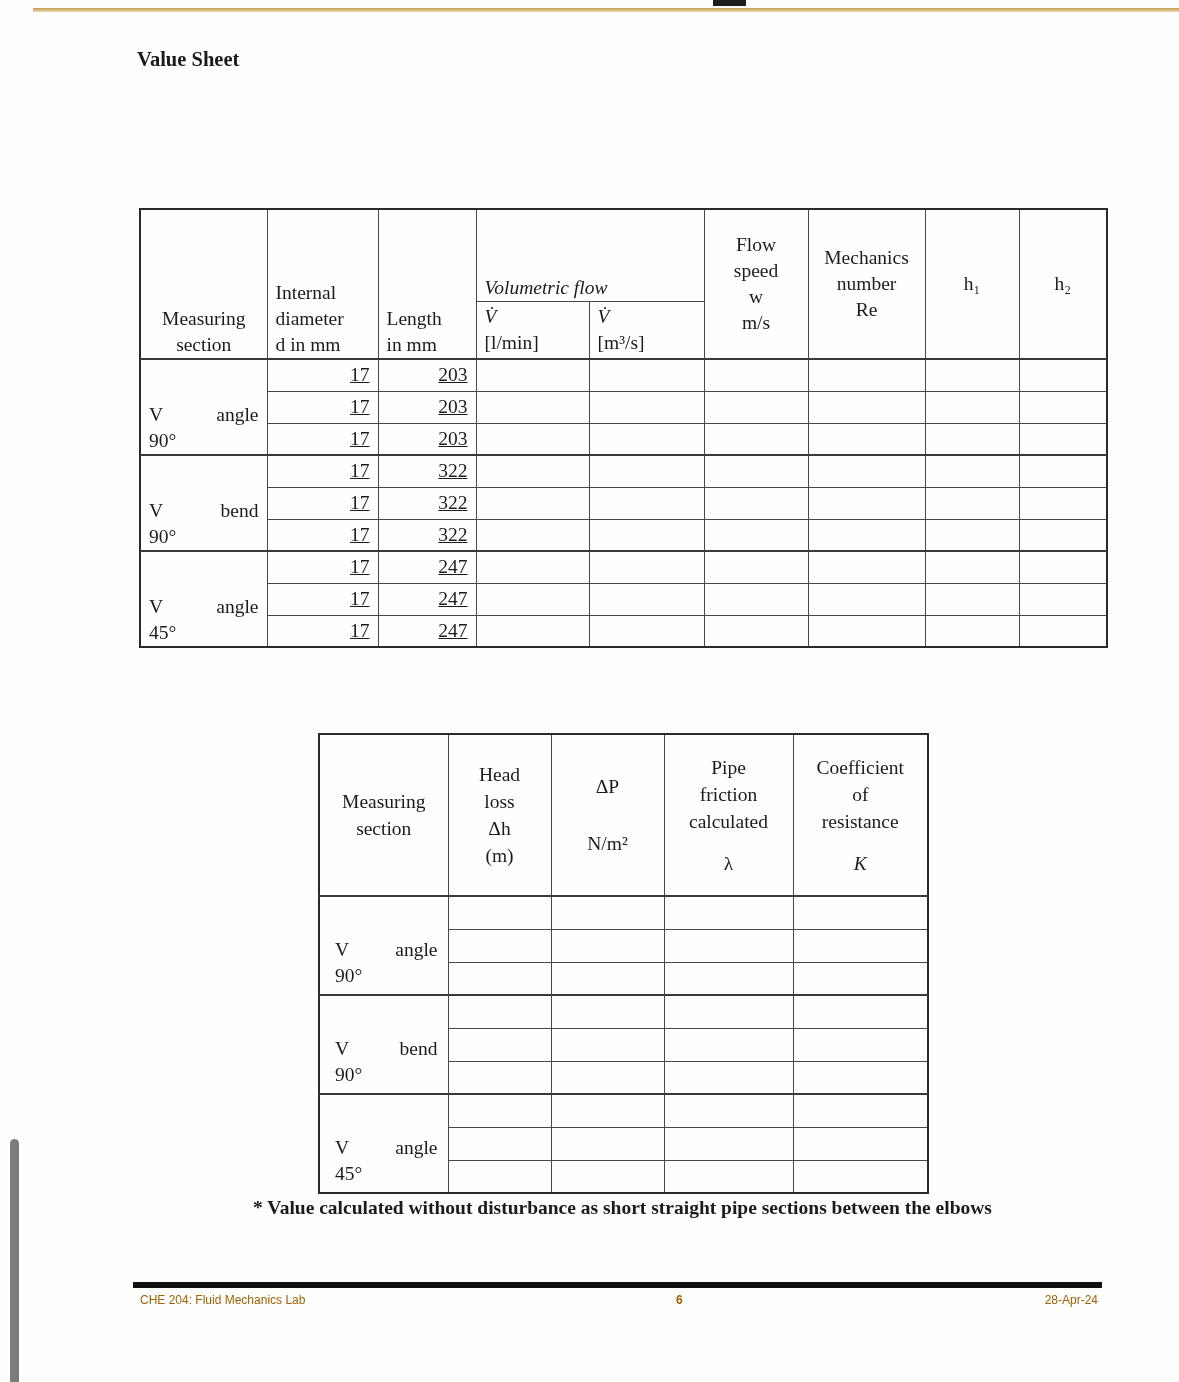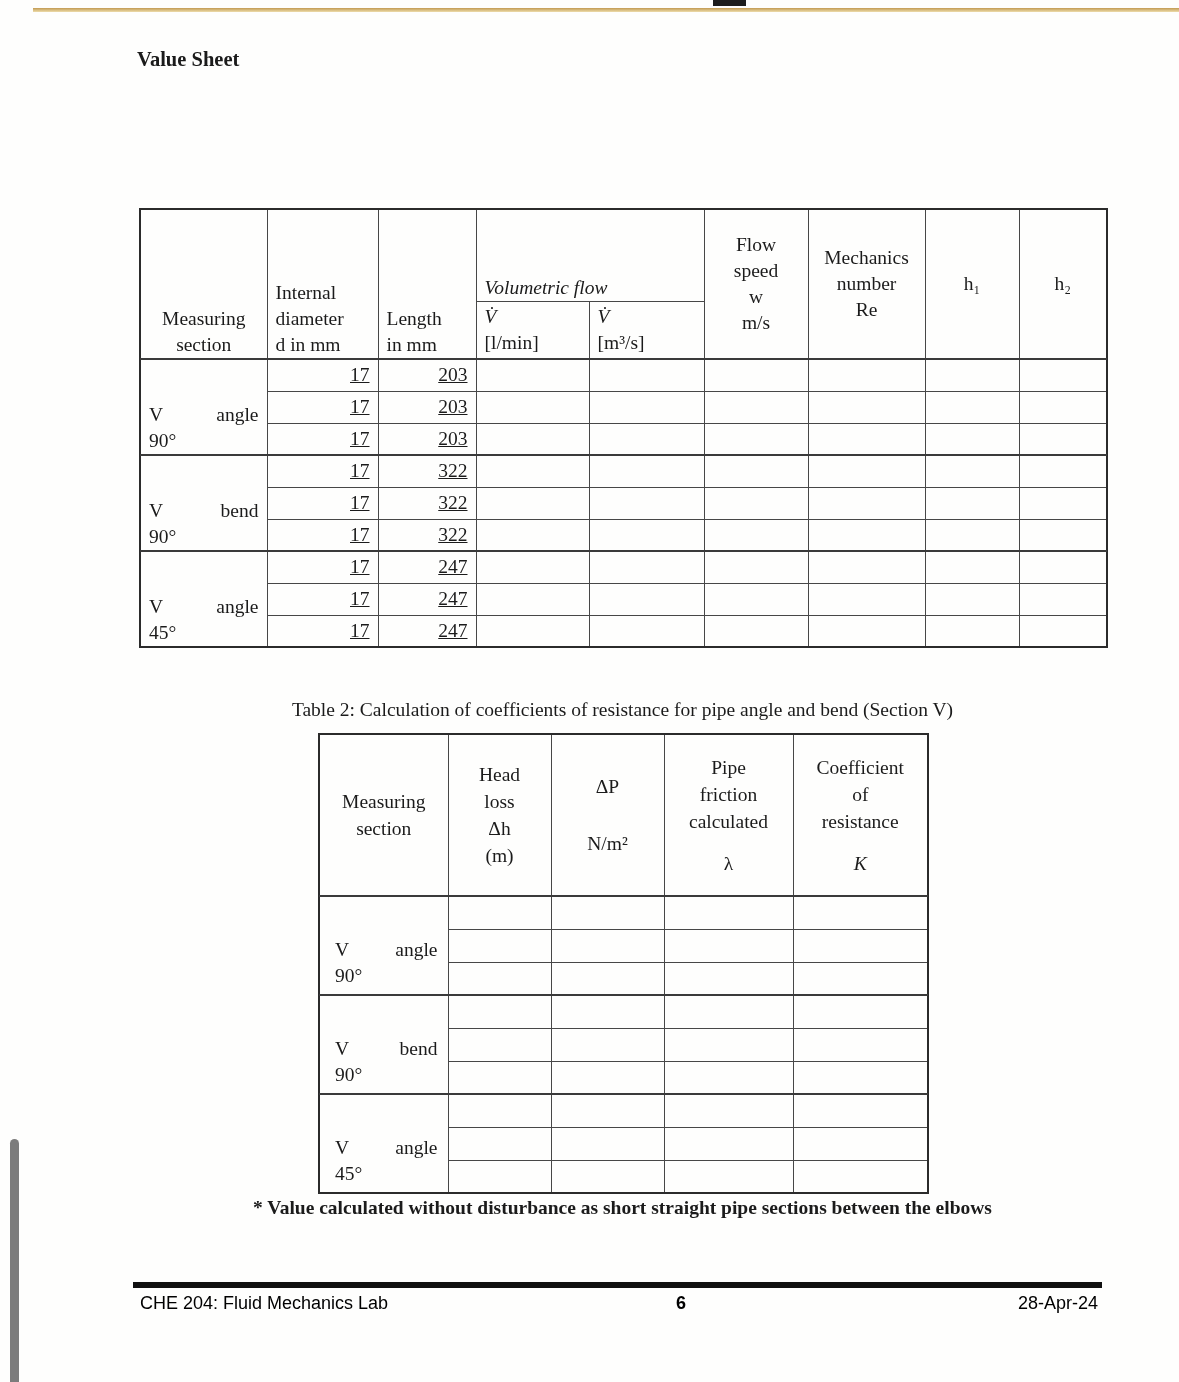--- a/index.html
+++ b/index.html
@@ -41,21 +41,21 @@
   .t2 th{vertical-align:middle;text-align:center;line-height:27px;}
   .t2 td{padding:0 8px;}
   .t2 .glabel{padding:0 10px 5px 15px;}
   .gapped{margin-top:30px;font-family:Liberation Serif, serif;}
   .sym{margin-top:15px;}
   .it{font-style:italic;}
 
   .footnote{position:absolute;left:139px;top:1197px;width:967px;text-align:center;font-size:19.5px;font-weight:bold;}
   .footer-rule{position:absolute;left:133px;top:1282px;width:969px;height:6px;background:#101010;}
   .footer{position:absolute;left:133px;top:1291px;width:969px;height:30px;
-          font-family:"Liberation Sans",sans-serif;font-size:18px;color:#000000;}
+          font-family:"Liberation Sans",sans-serif;font-size:12px;color:#a16207;}
   .f-left{position:absolute;left:7px;top:2px;}
   .f-page{position:absolute;left:543px;top:2px;font-weight:bold;}
   .f-date{position:absolute;right:4px;top:2px;}
   .scroll-thumb{position:absolute;left:10px;top:1139px;width:9px;height:243px;
                 background:#7c7c7c;border-radius:5px 5px 0 0;}
 </style>
 </head>
 <body>
 
 <div class="page">
@@ -218,21 +218,20 @@
       <td></td>
           <td></td>
           <td></td>
           <td></td>
           <td></td>
           <td></td>
     </tr>
   </tbody>
     </table>
 
-  <div class="caption cap2">Table 2: Calculation of coefficients of resistance for pipe angle and bend (Section V)</div>
 
   <table class="dt t2">
     <colgroup>
       <col style="width:129px">
         <col style="width:103px">
         <col style="width:113px">
       <col style="width:129px">
         <col style="width:135px">
     </colgroup>
     <tbody>

